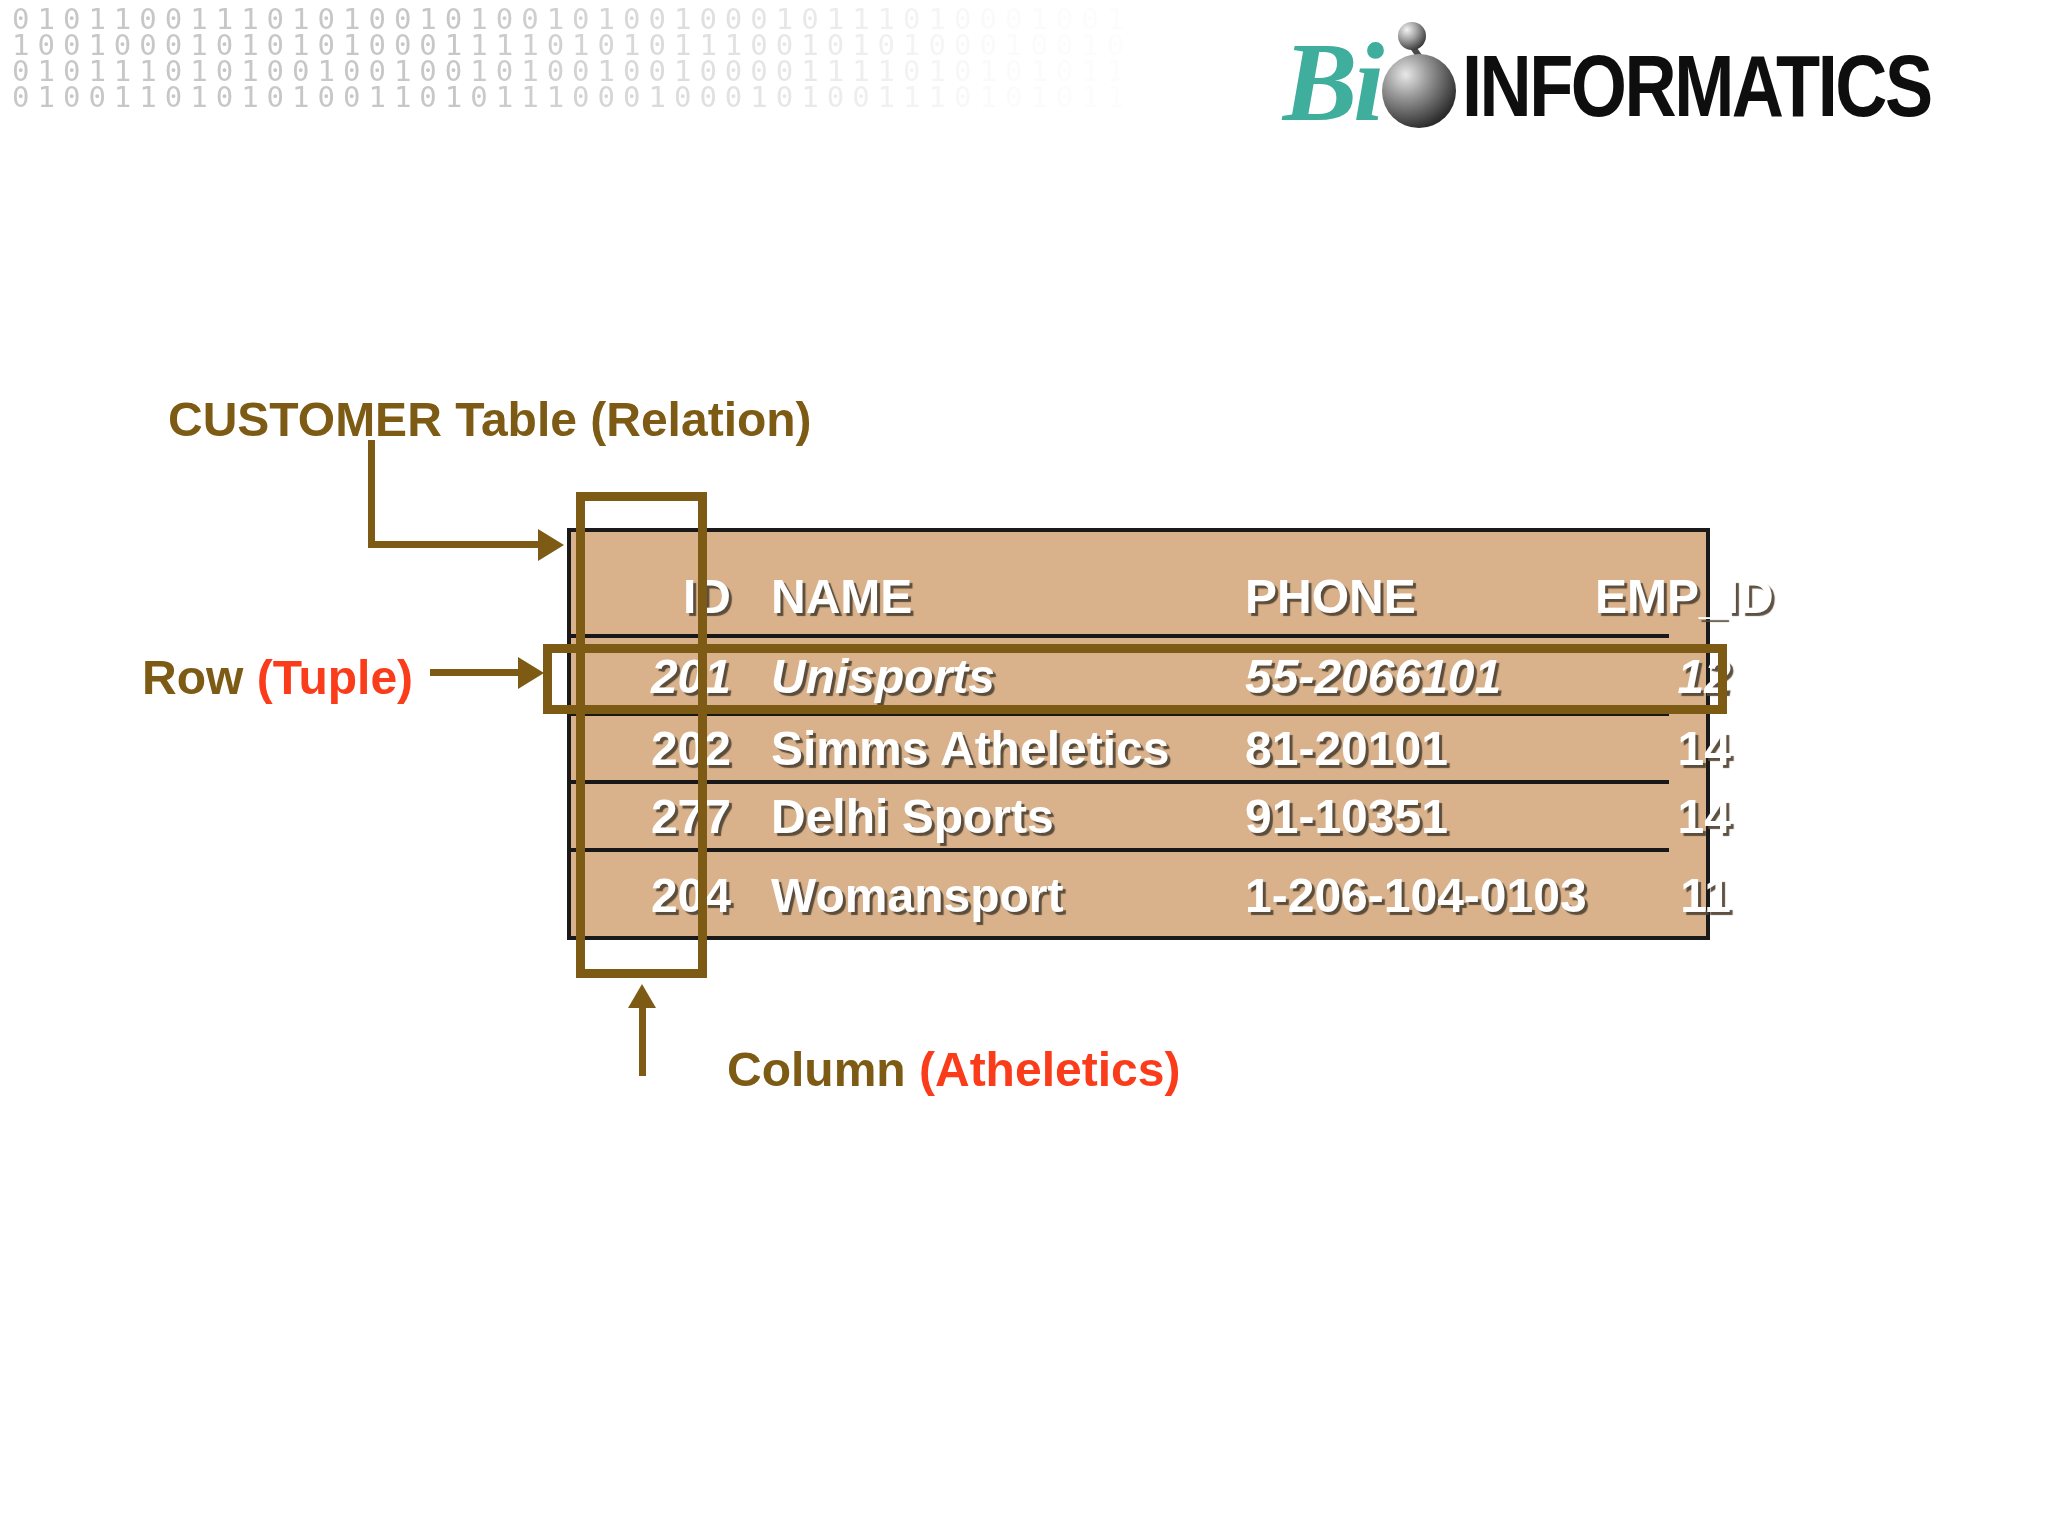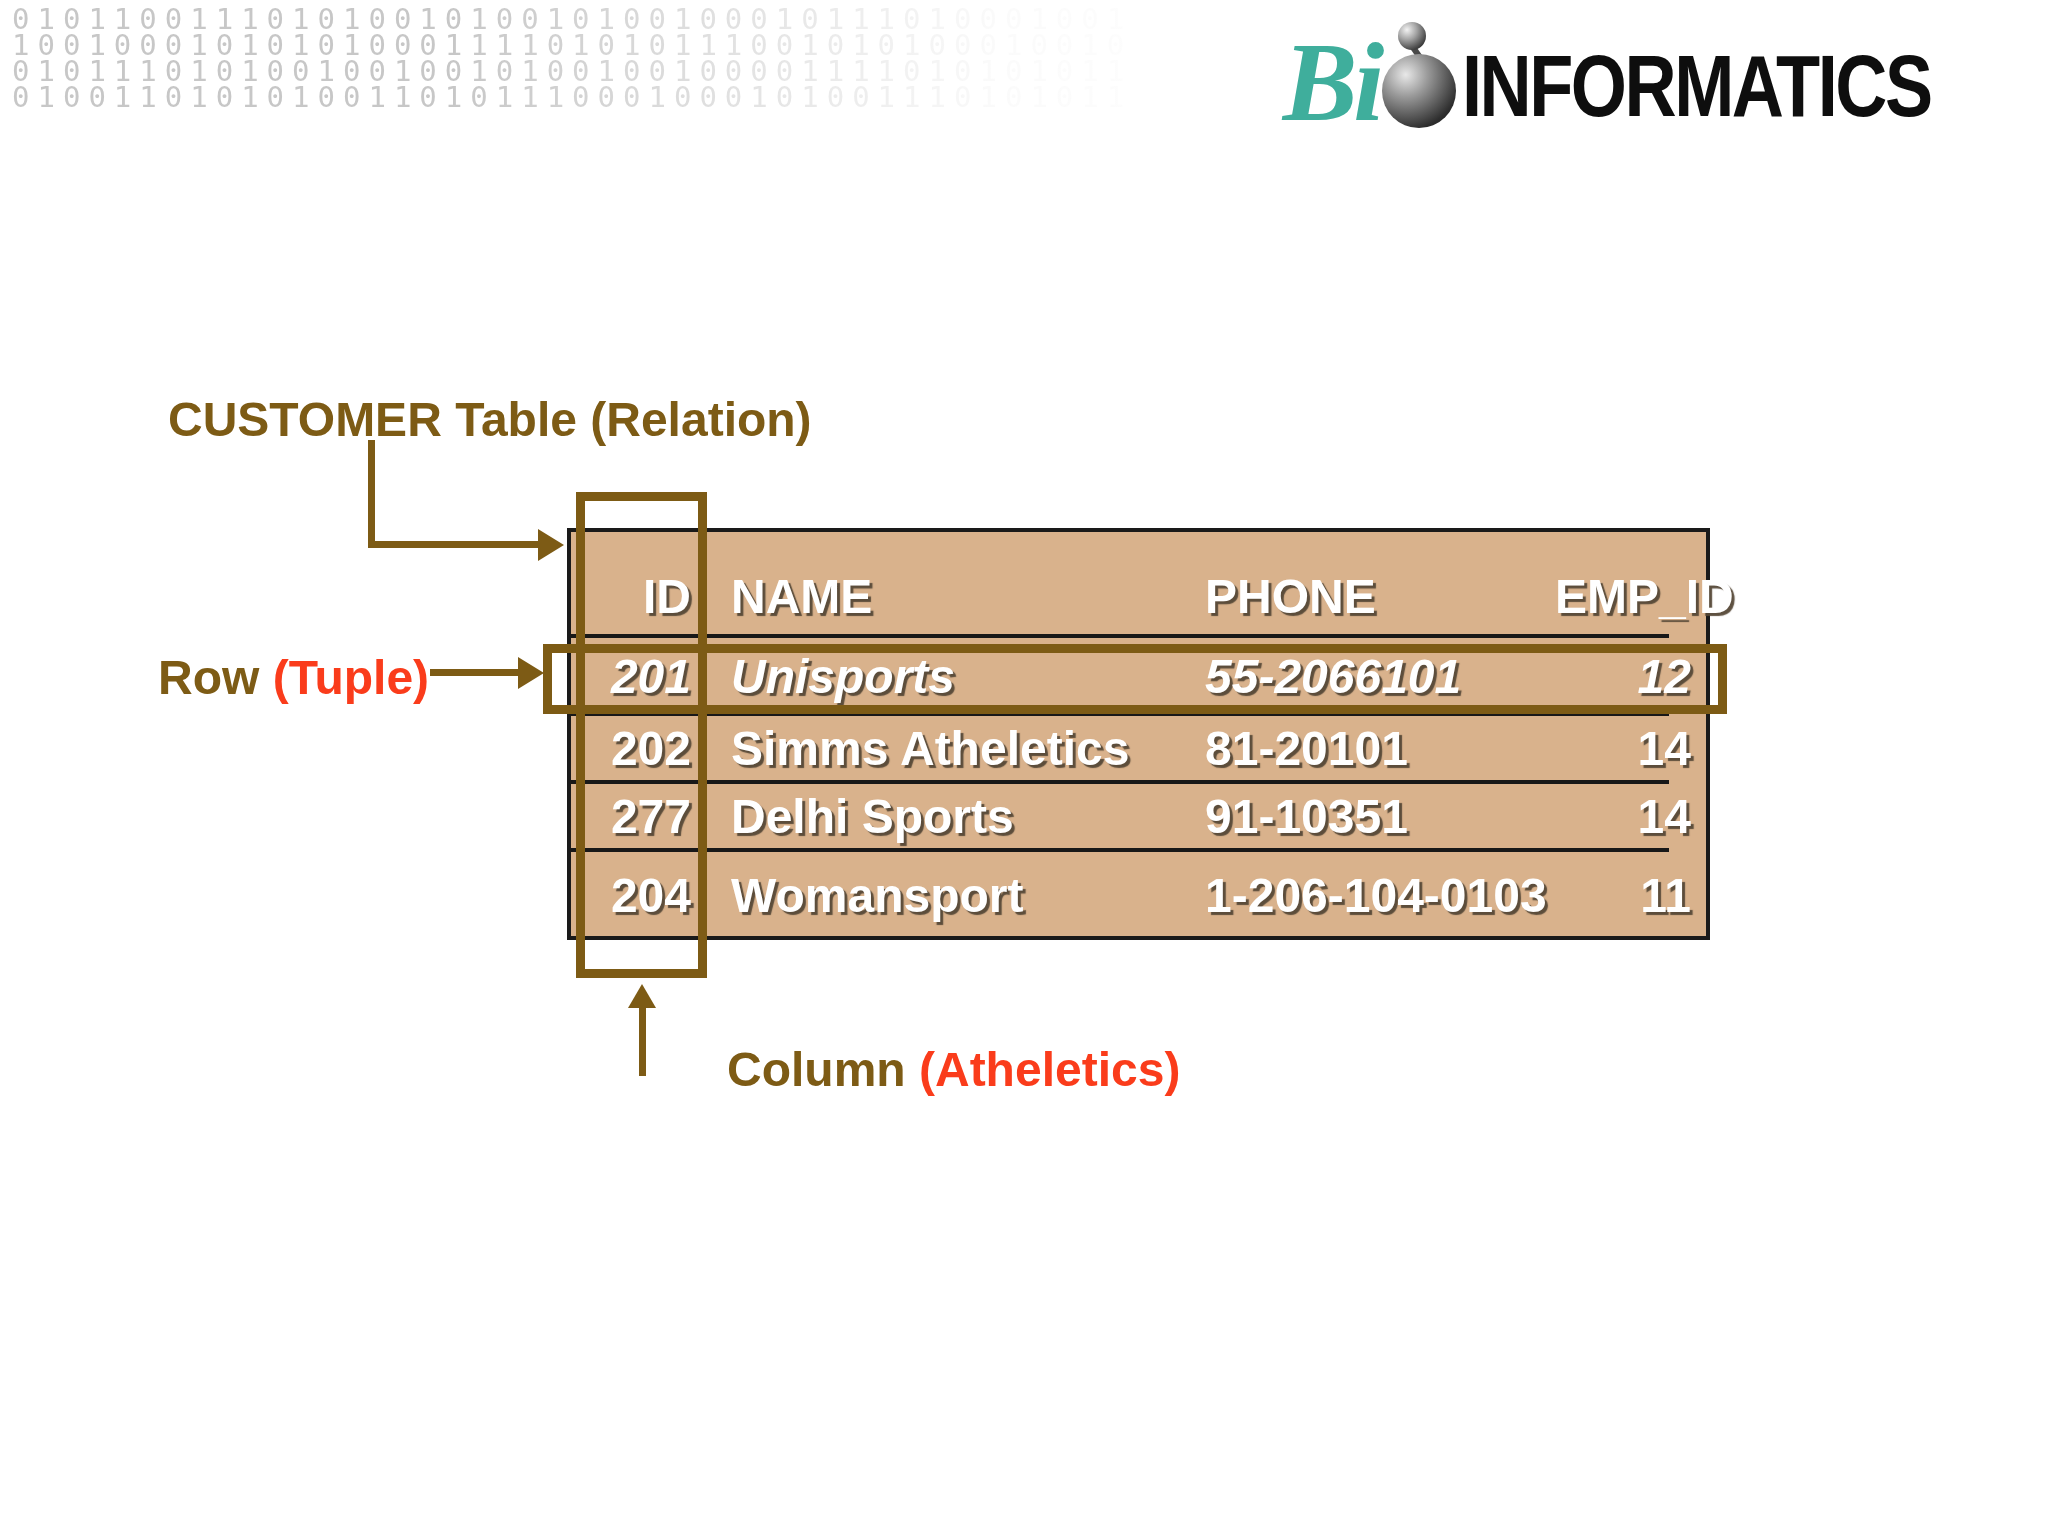--- a/index.html
+++ b/index.html
@@ -32,36 +32,36 @@
            border-top:3px solid #9b9bc2;
            background:linear-gradient(to bottom,#0a0ad2 0%,#0606c2 30%,#000054 100%);
            display:flex;align-items:center;}
   .titlebar-text{color:#ffffff;font-size:47px;font-weight:normal;margin-left:48px;letter-spacing:1px;}
 
   
   .lbl{position:absolute;font-weight:bold;font-size:48px;white-space:nowrap;}
   .brown{color:#7d5b15;}
   .red{color:#fa3c1b;}
   .customer-label{left:168px;top:392px;}
-  .row-label{left:142px;top:650px;margin-left:16px;}
+  .row-label{left:142px;top:650px;}
   .column-label{left:727px;top:1042px;}
 
   
   .line{position:absolute;background:#7d5b15;}
   .tri-right{position:absolute;width:0;height:0;border-top:16px solid transparent;
              border-bottom:16px solid transparent;border-left:26px solid #7d5b15;}
   .tri-up{position:absolute;width:0;height:0;border-left:14px solid transparent;
              border-right:14px solid transparent;border-bottom:24px solid #7d5b15;}
 
   
   .dtable{position:absolute;left:567px;top:528px;width:1143px;height:412px;
           box-sizing:border-box;border:4px solid #1a1a1a;background:#d9b28c;}
   .band{position:absolute;left:0;width:100%;}
   .cell{position:absolute;font-weight:bold;font-size:48px;color:#ffffff;white-space:nowrap;
-        text-shadow:3px 3px 1px rgba(85,72,55,.95);top:50%;transform:translateY(-50%);}
+        text-shadow:3px 3px 1px rgba(85,72,55,.95);top:50%;transform:translateY(-50%);padding-left:40px;}
   .band-header .cell{top:auto;bottom:10px;transform:none;}
   .col-id{left:0;width:120px;text-align:right;}
   .col-name{left:160px;}
   .col-phone{left:634px;}
   .col-emp{left:984px;width:136px;text-align:right;}
   .col-emp-header{left:984px;width:auto;text-align:left;}
   .hline{position:absolute;left:0;width:1098px;height:4px;background:#181818;}
 
   
   .hl-row{position:absolute;left:543px;top:644px;width:1184px;height:70px;

